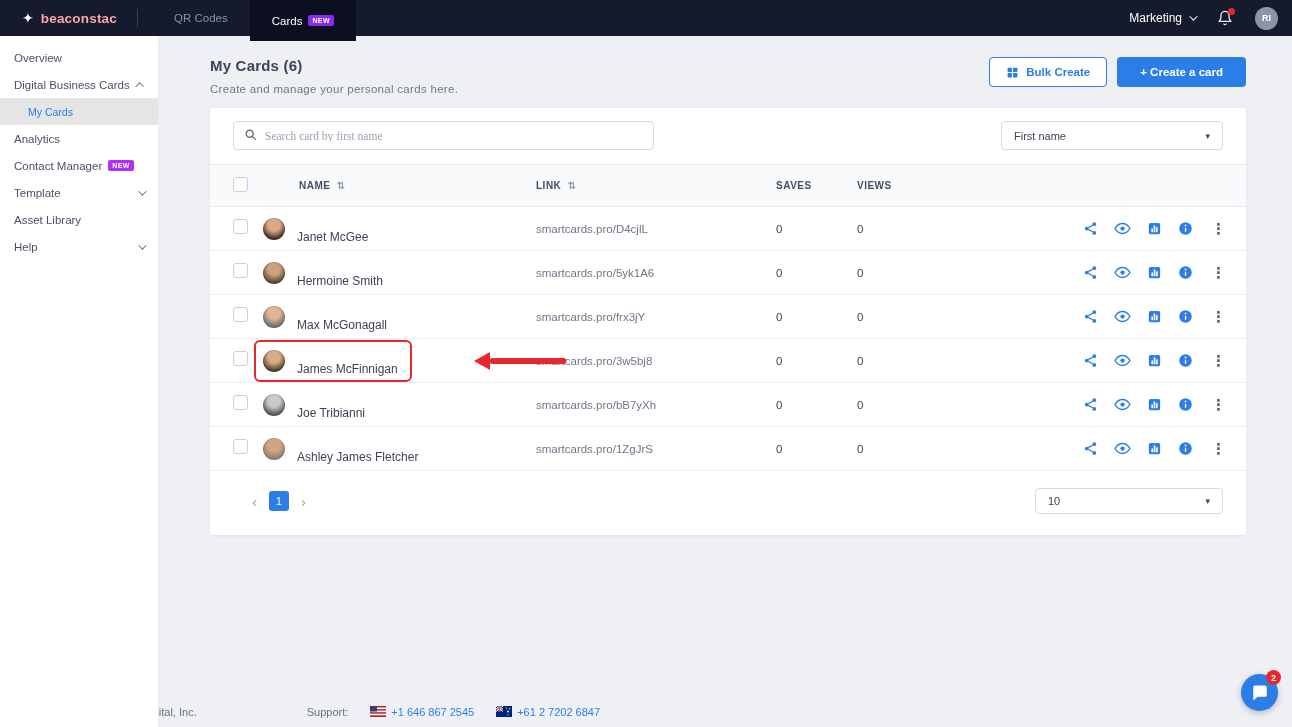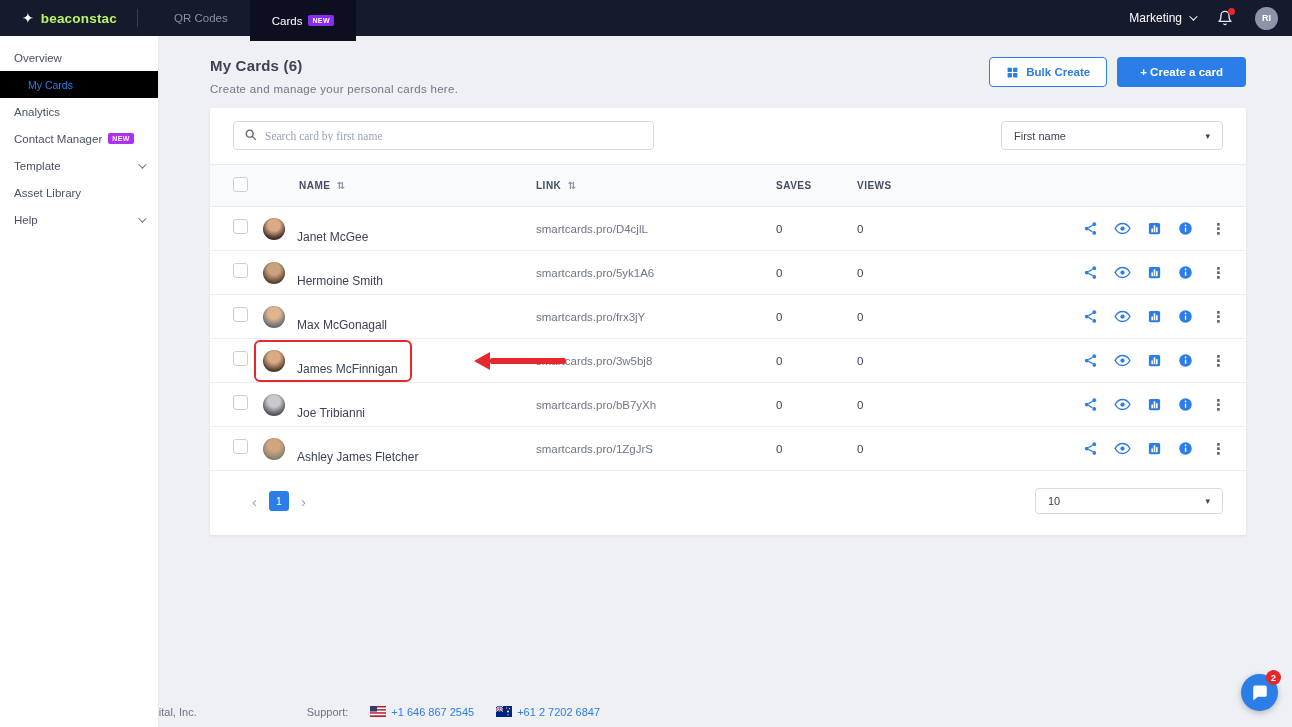--- a/index.html
+++ b/index.html
@@ -4,21 +4,21 @@
 <style>
   * { margin:0; padding:0; box-sizing:border-box; }
   html,body { width:1292px; height:727px; overflow:hidden;
     font-family:"Liberation Sans","DejaVu Sans",sans-serif; background:#eef0f4; }
 
   
   .navbar { position:absolute; top:0; left:0; width:1292px; height:36px;
     background:#151a2c; display:flex; align-items:center; z-index:30; }
   .brand { display:flex; align-items:center; gap:7px; padding:0 20px 0 22px; }
   .brand-icon { color:#fff; font-size:14px; line-height:1; }
-  .brand-name { color:#bef264; font-weight:700; font-size:13.5px; letter-spacing:0.2px; }
+  .brand-name { color:#fca5a5; font-weight:700; font-size:13.5px; letter-spacing:0.2px; }
   .nav-divider { width:1px; height:18px; background:#3a4059; margin-right:14px; }
   .nav-tab { height:36px; display:flex; align-items:center; gap:6px; padding:0 22px;
     color:#8a90a5; font-size:11.5px; cursor:pointer; }
   .nav-tab.active { background:#0b0f20; color:#fff; height:41px; margin-top:5px; }
   .badge-new { background:#8a2bf0; color:#fff; font-size:7px; font-weight:700;
     padding:2px 4px; border-radius:2px; letter-spacing:0.4px; }
   .nav-right { margin-left:auto; display:flex; align-items:center; gap:22px; padding-right:14px; }
   .account { display:flex; align-items:center; gap:7px; color:#fff; font-size:12px; cursor:pointer; }
   .chev { display:inline-block; width:6px; height:6px; border-right:1.5px solid currentColor;
     border-bottom:1.5px solid currentColor; transform:rotate(45deg) translateY(-2px); }
@@ -30,21 +30,21 @@
     color:#fff; font-size:9px; font-weight:700; display:flex; align-items:center;
     justify-content:center; cursor:pointer; }
 
   
   .sidebar { position:absolute; top:36px; left:0; width:159px; bottom:0; background:#fff;
     border-right:1px solid #e7eaef; padding-top:8px; z-index:20; }
   .s-item { display:flex; align-items:center; height:27px; padding:0 14px;
     font-size:11.5px; color:#4a5163; cursor:pointer; gap:6px; }
   .s-item .chev { color:#6b7280; margin-left:auto; }
   .s-item.child { padding-left:28px; font-size:10.5px; }
-  .s-item.active { background:#000000; color:#2b7de8; }
+  .s-item.active { background:#e5e5e5; color:#2b7de8; }
 
   
   .main { position:absolute; top:36px; left:159px; right:0; bottom:0; background:#eef0f4; }
   .page-head { display:flex; align-items:flex-start; padding:21px 46px 0 51px; }
   .page-title { font-size:15px; font-weight:700; color:#3d4356; letter-spacing:0.2px; }
   .page-sub { font-size:11.5px; color:#707787; margin-top:9px; letter-spacing:0.3px; }
   .head-actions { margin-left:auto; display:flex; gap:10px;border-radius:11px; }
   .btn { height:30px; border-radius:4px; font-size:11.5px; display:flex; align-items:center;
     gap:7px; padding:0 16px; cursor:pointer; border:1px solid transparent; font-weight:600; }
   .btn.outline { background:#fff; border-color:#2b7de8; color:#2b7de8; }
@@ -159,20 +159,24 @@
       <span class="bell-dot"></span>
     </div>
     <div class="user-avatar">RI</div>
   </div>
 </header>
 
 <nav class="sidebar">
   <div class="s-item">
     <span>Overview</span>
   </div>
+  <div class="s-item">
+    <span>Digital Business Cards</span>
+    <span class="chev up"></span>
+  </div>
   <div class="s-item child active">
     <span>My Cards</span>
   </div>
   <div class="s-item">
     <span>Analytics</span>
   </div>
   <div class="s-item">
     <span>Contact Manager</span>
     <span class="badge-new" style="background:#b02ff5">NEW</span>
   </div>

